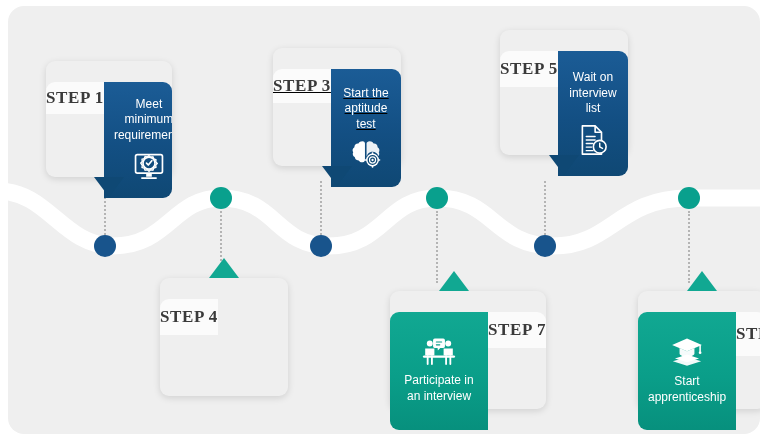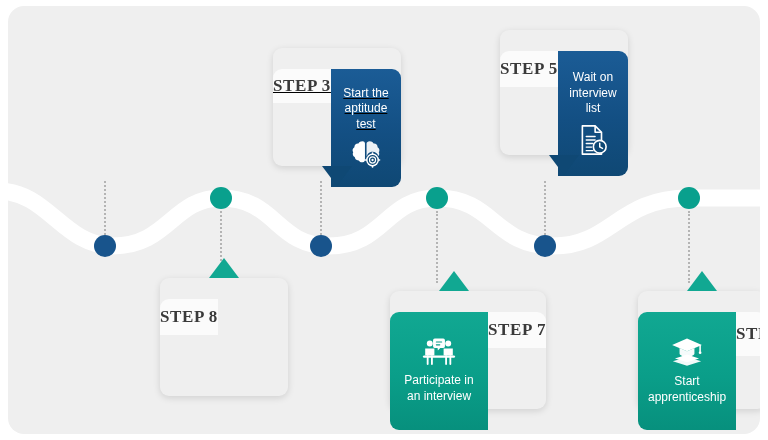--- a/index.html
+++ b/index.html
@@ -129,20 +129,39 @@
     <div class="connector" style="left:536px;top:175px;height:62px;"></div>
     <div class="connector" style="left:680px;top:205px;height:72px;"></div>
 
     <div class="node blue" style="left:86px;top:229px;"></div>
     <div class="node teal" style="left:202px;top:181px;"></div>
     <div class="node blue" style="left:302px;top:229px;"></div>
     <div class="node teal" style="left:418px;top:181px;"></div>
     <div class="node blue" style="left:526px;top:229px;"></div>
     <div class="node teal" style="left:670px;top:181px;"></div>
 
+    <div class="card" style="left:38px;top:55px;width:126px;height:116px;">
+      <div class="card-inner">
+        <div class="label-strip" style="height:32px;">STEP 1</div>
+        <div class="body blue">
+          <div class="caption">Meet minimum requirements</div>
+          <span class="icon">
+            <svg width="34" height="34" viewBox="0 0 48 48" fill="none" stroke="#ffffff" stroke-width="2.4">
+              <rect x="5" y="8" width="38" height="26" rx="2.5"></rect>
+              <path d="M20 34 h8 v5 h-8z" fill="#ffffff" stroke="none"></path>
+              <line x1="14" y1="41" x2="34" y2="41" stroke-linecap="round"></line>
+              <circle cx="24" cy="20" r="8.5" fill="none"></circle>
+              <path d="M24 9.5 l2.4 2.1 3.1-.6 1.3 2.9 3 1.1-.3 3.1 2.1 2.3-2.1 2.3.3 3.1-3 1.1-1.3 2.9-3.1-.6L24 31.5l-2.4-2.1-3.1.6-1.3-2.9-3-1.1.3-3.1L12.4 20l2.1-2.3-.3-3.1 3-1.1 1.3-2.9 3.1.6z" stroke-width="2"></path>
+              <polyline points="20.5,20 23,22.6 28,16.6" stroke-width="2.4" stroke-linecap="round" stroke-linejoin="round"></polyline>
+            </svg>
+          </span>
+        </div>
+      </div>
+      <div class="tip down-blue" style="left:48px;top:116px;"></div>
+    </div>
 
     <div class="card" style="left:265px;top:42px;width:128px;height:118px;text-decoration:underline;">
       <div class="card-inner">
         <div class="label-strip" style="height:34px;">STEP 3</div>
         <div class="body blue">
           <div class="caption">Start the aptitude test</div>
           <span class="icon">
             <svg width="34" height="32" viewBox="0 0 48 46" fill="#ffffff">
               <path d="M22.5 6c-3.2-2.2-7.6-1.3-9.4 1.9-3.2-.4-6 2.2-5.8 5.4-2.6 1.4-3.4 4.8-1.7 7.2-1.4 2.5-.4 5.7 2.2 6.9.2 3 2.9 5.2 5.9 4.8 1.3 2.6 4.5 3.6 7 2.2 .6-.3 1.1-.8 1.5-1.3 .2-.3.3-.6.3-1V7.8c0-.7-.3-1.4-1-1.8z"></path>
               <path d="M25.5 6c3.2-2.2 7.6-1.3 9.4 1.9 3.2-.4 6 2.2 5.8 5.4 2.6 1.4 3.4 4.8 1.7 7.2 1 1.8.8 4-.5 5.5-1.1-3.6-4.5-6.2-8.4-6.2-4.9 0-8.8 3.9-8.8 8.8 0 .5 0 1 .1 1.4V7.8c0-.7.3-1.4 1-1.8z" opacity=".92"></path>
@@ -187,21 +206,21 @@
             </svg>
           </span>
         </div>
       </div>
       <div class="tip down-blue" style="left:49px;top:125px;"></div>
     </div>
 
     <div class="card" style="left:152px;top:272px;width:128px;height:118px;">
       <div class="tip up-teal" style="left:49px;top:-20px;"></div>
       <div class="card-inner">
-        <div class="label-strip" style="height:36px;">STEP 8</div>
+        <div class="label-strip" style="height:36px;">STEP 4</div>
       </div>
     </div>
 
     <div class="card" style="left:382px;top:285px;width:156px;height:118px;">
       <div class="tip up-teal" style="left:49px;top:-20px;"></div>
       <div class="card-inner">
         <div class="body teal">
           <span class="icon">
             <svg width="34" height="30" viewBox="0 0 48 42" fill="#ffffff">
               <circle cx="11" cy="9" r="4.2"></circle>

